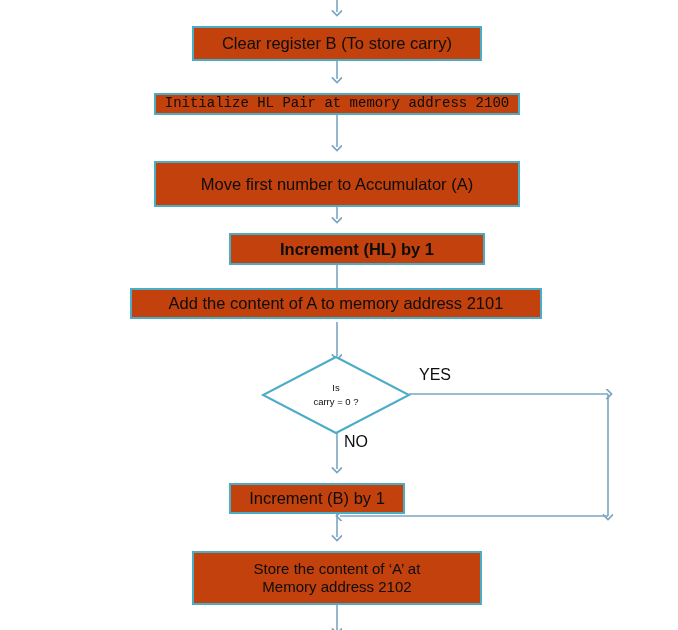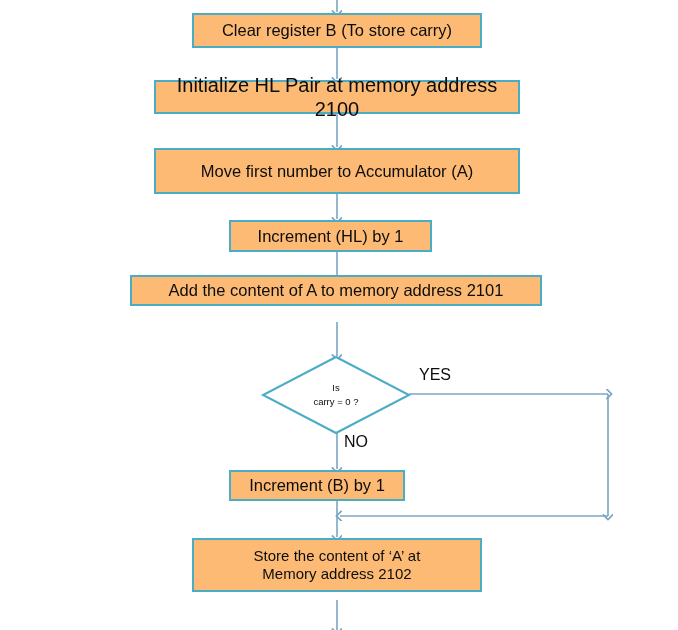--- a/index.html
+++ b/index.html
@@ -23,38 +23,39 @@
     position: absolute;
     left: 0;
     top: 0;
     width: 678px;
     height: 630px;
     pointer-events: none;
   }
   .node {
     position: absolute;
     box-sizing: border-box;
-    background: #fdba74;
+    background: #c2410c;
     border: 2px solid #4BACC6;
     display: flex;
     align-items: center;
     justify-content: center;
     text-align: center;
     color: #0d0d0d;
     line-height: 1.22;
+    margin-top: 13px;
   }
   .node-text {
     display: block;
     padding: 0 6px;
     white-space: pre-line;
   }
   .n-clear      { left: 192px; top: 13px;  width: 290px; height: 35px; font-size: 16.5px; }
-  .n-init       { left: 154px; top: 80px;  width: 366px; height: 34px; font-size: 20px; }
+  .n-init       { left: 154px; top: 80px;  width: 366px; height: 22px; font-size: 14px; font-family: Liberation Mono, monospace; }
   .n-move       { left: 154px; top: 148px; width: 366px; height: 46px; font-size: 16.5px; }
-  .n-inc-hl     { left: 229px; top: 220px; width: 203px; height: 32px; font-size: 16.5px; }
+  .n-inc-hl     { left: 229px; top: 220px; width: 256px; height: 32px; font-size: 16.5px; font-weight: bold; }
   .n-add        { left: 130px; top: 275px; width: 412px; height: 31px; font-size: 16.5px; }
   .n-inc-b      { left: 229px; top: 470px; width: 176px; height: 31px; font-size: 16.5px; }
   .n-store      { left: 192px; top: 538px; width: 290px; height: 54px; font-size: 15px; }
 
   .decision {
     position: absolute;
     left: 263px;
     top: 357px;
     width: 146px;
     height: 76px;

